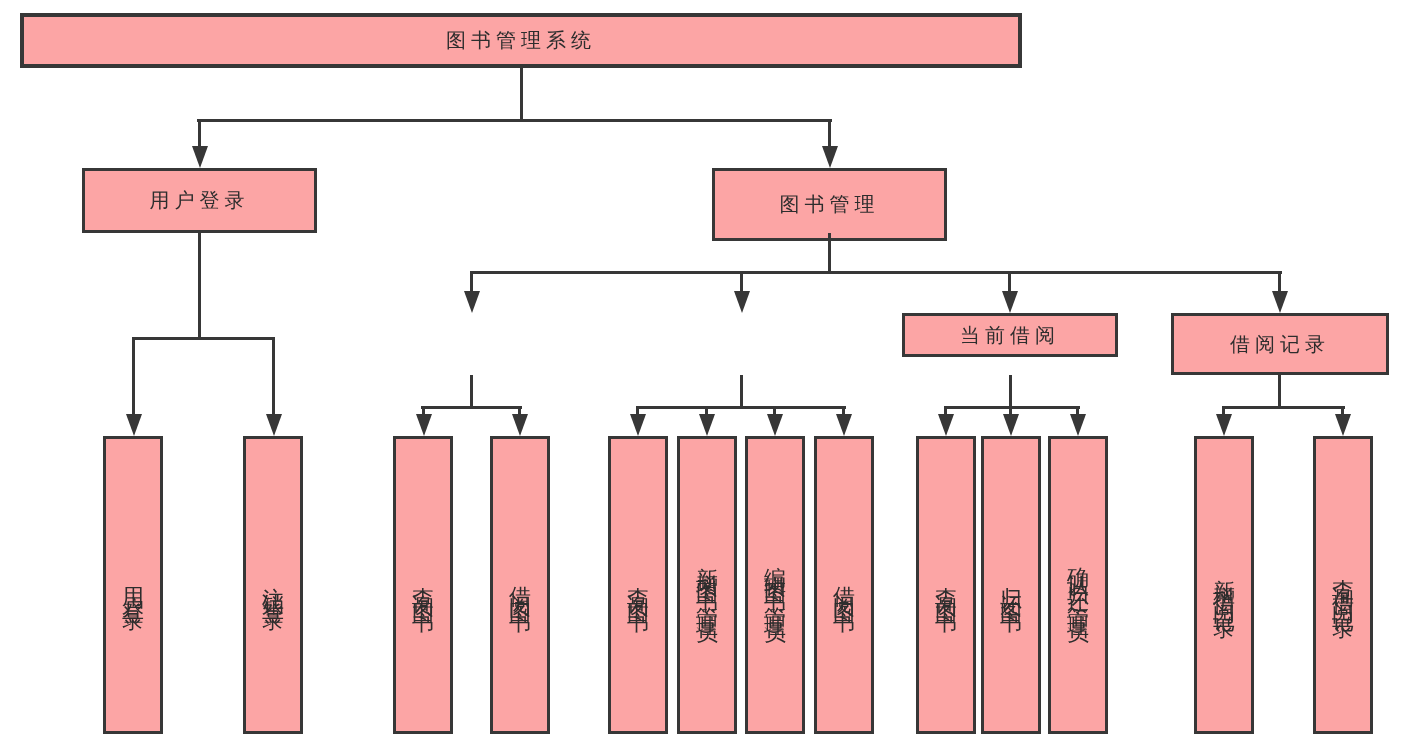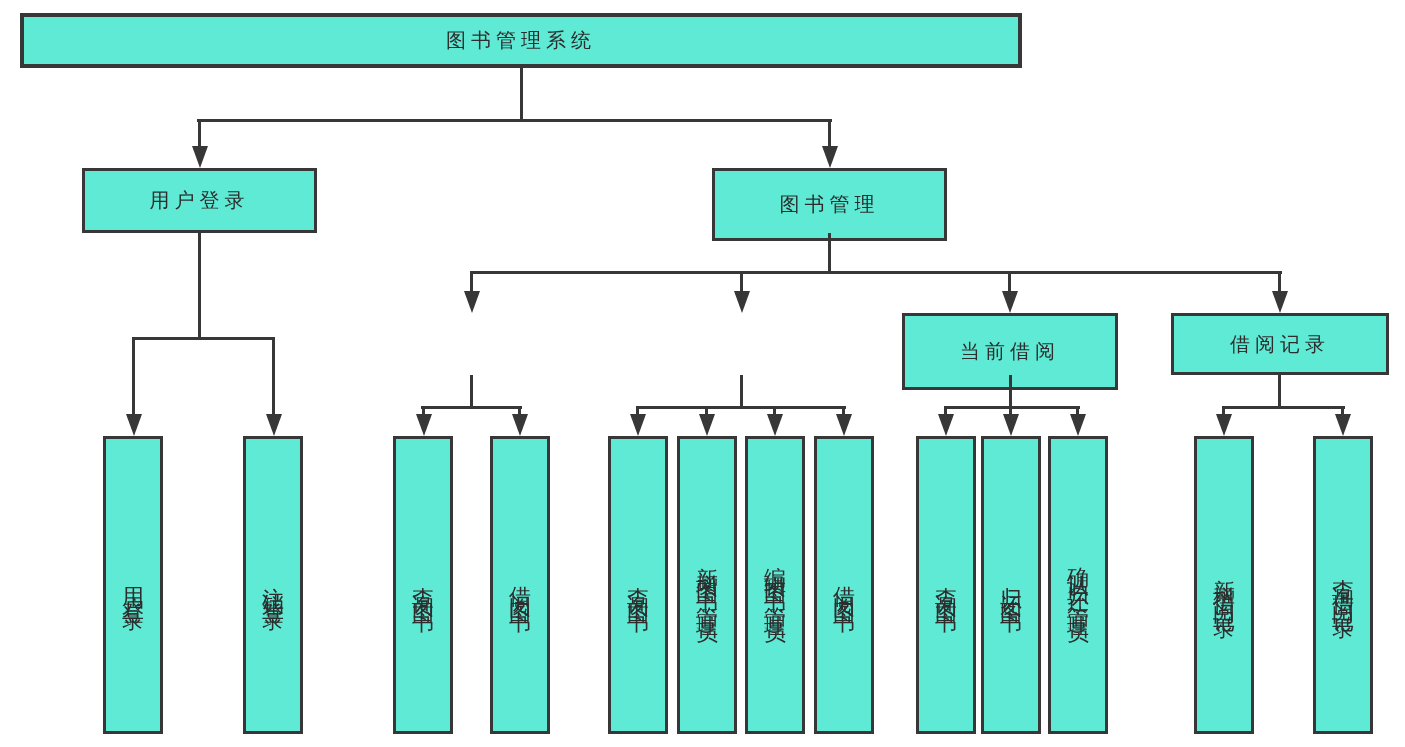--- a/index.html
+++ b/index.html
@@ -4,21 +4,21 @@
 <style>
   html,body{margin:0;padding:0;}
   body{
     width:1405px;height:747px;background:#ffffff;
     font-family:"Liberation Sans","DejaVu Sans",sans-serif;
     position:relative;overflow:hidden;
   }
   #stage{position:absolute;inset:0;}
   .box{
     position:absolute;box-sizing:border-box;
-    border:3px solid #373737;background:#5eead4;
+    border:3px solid #373737;background:#fca5a5;
     display:flex;align-items:center;justify-content:center;
     font-size:20px;letter-spacing:5px;color:#2d2d2d;
     white-space:nowrap;
   }
   .root{border-width:4px;}
   .vbox{
     writing-mode:vertical-rl;text-orientation:mixed;
     font-size:22px;letter-spacing:8px;white-space:normal;
     line-height:1;
   }
@@ -57,21 +57,21 @@
   <div class="arrow" style="left:132px;top:337px;height:77px;"></div>
   <div class="arrow" style="left:272px;top:337px;height:77px;"></div>
 
   <div class="vline" style="left:828px;top:233px;height:40px;"></div>
   <div class="hline" style="left:470px;top:271px;width:812px;"></div>
   <div class="arrow" style="left:470px;top:271px;height:20px;"></div>
   <div class="arrow" style="left:740px;top:271px;height:20px;"></div>
   <div class="arrow" style="left:1008px;top:271px;height:20px;"></div>
   <div class="arrow" style="left:1278px;top:271px;height:20px;"></div>
 
-  <div class="box" style="left:902px;top:313px;width:216px;height:77px;">当前借阅</div>
+  <div class="box" style="left:902px;top:313px;width:216px;height:44px;">当前借阅</div>
   <div class="box" style="left:1171px;top:313px;width:218px;height:62px;">借阅记录</div>
 
   <div class="vline" style="left:470px;top:375px;height:33px;"></div>
   <div class="hline" style="left:421px;top:406px;width:101px;"></div>
   <div class="arrow" style="left:422px;top:406px;height:8px;"></div>
   <div class="arrow" style="left:518px;top:406px;height:8px;"></div>
 
   <div class="vline" style="left:740px;top:375px;height:33px;"></div>
   <div class="hline" style="left:636px;top:406px;width:210px;"></div>
   <div class="arrow" style="left:636px;top:406px;height:8px;"></div>

